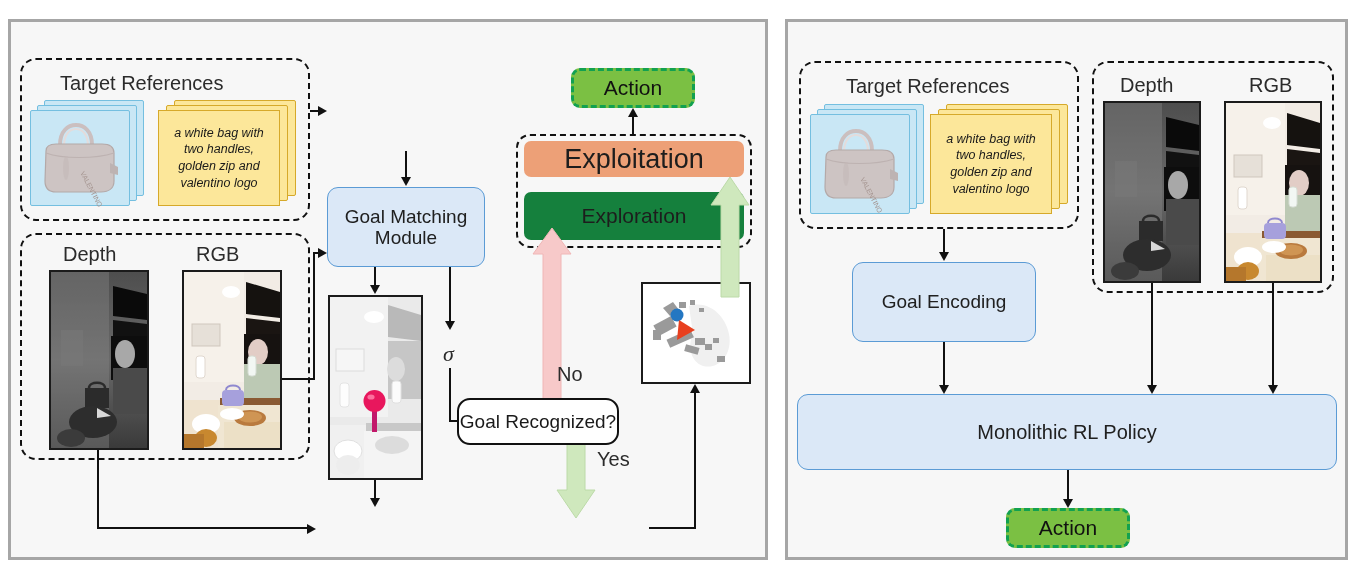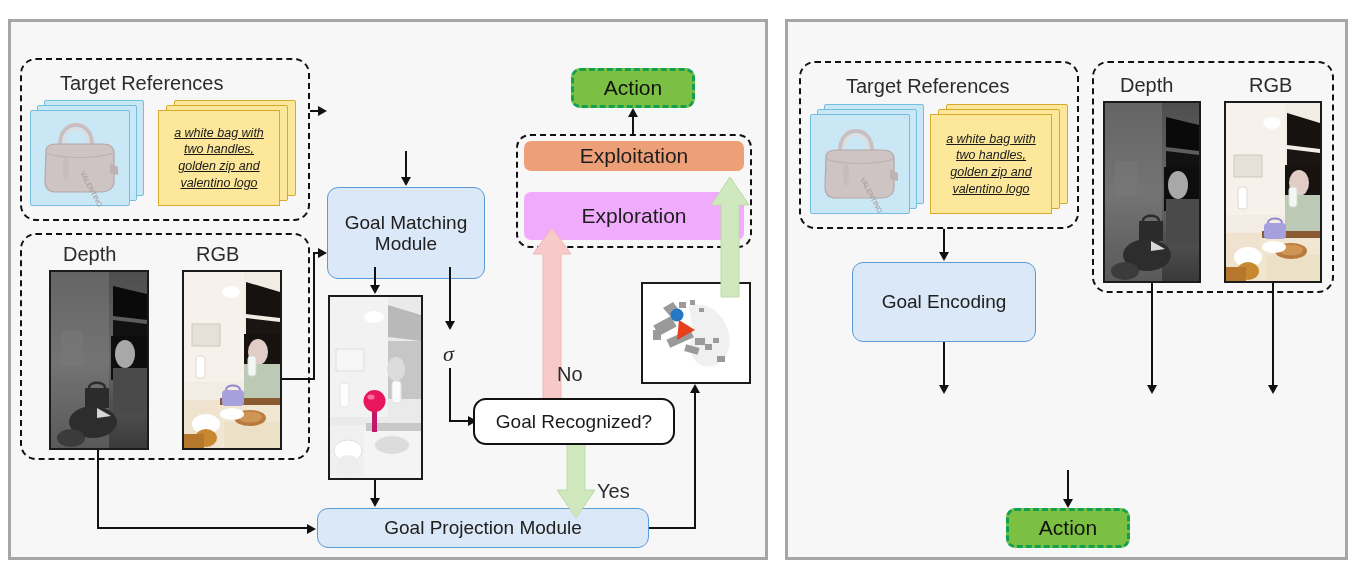--- a/index.html
+++ b/index.html
@@ -25,31 +25,31 @@
             display:flex;align-items:center;justify-content:center;color:#1a1a1a;box-sizing:border-box;z-index:12;}
 
   
   .action{position:absolute;background:#7bc043;border:3px dashed #12a150;border-radius:9px;
           display:flex;align-items:center;justify-content:center;color:#111;box-sizing:border-box;}
 
   
   .bar{position:absolute;display:flex;align-items:center;justify-content:center;border-radius:7px;
        color:#1d1d1d;box-sizing:border-box;}
   .bar.exploit{background:#eda077;}
-  .bar.explore{background:#f0abfc;}
+  .bar.explore{background:#15803d;}
 
   
   .imgframe{position:absolute;border:2.6px solid #1b1b1b;box-sizing:border-box;overflow:hidden;background:#000;}
   .imgframe.thin{border-width:2.2px;}
 
   
   .stack{position:absolute;}
   .stack .sh{position:absolute;box-sizing:border-box;border-radius:2px;}
   .cardtext{position:absolute;box-sizing:border-box;display:flex;align-items:center;justify-content:center;
-            text-align:center;font-style:italic;color:#1a1a1a;line-height:1.34;padding:3px 5px;text-decoration:underline;}
+            text-align:center;font-style:italic;color:#1a1a1a;line-height:1.34;padding:3px 5px;}
 
   
   .ln{position:absolute;background:#111;}
   .ah{position:absolute;width:0;height:0;}
   .ah.down{border-left:5.5px solid transparent;border-right:5.5px solid transparent;border-top:9px solid #111;}
   .ah.up{border-left:5.5px solid transparent;border-right:5.5px solid transparent;border-bottom:9px solid #111;}
   .ah.right{border-top:5.5px solid transparent;border-bottom:5.5px solid transparent;border-left:9px solid #111;}
 
   .fatarrow{position:absolute;}
 
@@ -140,23 +140,22 @@
       <rect x="38" y="118" width="22" height="16" rx="4" fill="#a6a0dc"></rect>
       <path d="M42 118 c0-6 14-6 14 0" fill="none" stroke="#8f88cf" stroke-width="2"></path>
       <ellipse cx="48" cy="142" rx="12" ry="6" fill="#ffffff"></ellipse>
       <ellipse cx="22" cy="152" rx="14" ry="10" fill="#ffffff"></ellipse>
       <ellipse cx="22" cy="166" rx="11" ry="9" fill="#c8882f"></ellipse>
       <rect x="0" y="162" width="20" height="14" fill="#b5772c"></rect>
     </svg>
   </div>
 
 
-  <div class="mod" style="left:327px;top:187px;width:158px;height:92px;font-size:19px;padding:0 0;">Goal Matching Module</div>
-
-  <div class="mod" style="left:317px;top:508px;width:332px;height:40px;font-size:19px;">Goal Projection Module</div>
+  <div class="mod" style="left:327px;top:187px;width:158px;height:80px;font-size:19px;padding:0 0;">Goal Matching Module</div>
+
 
   <div class="imgframe" style="left:328px;top:295px;width:95px;height:185px;background:#e6e6e6;">
     <svg width="91" height="181" viewBox="0 0 91 181">
       <rect width="91" height="181" fill="#eaeaea"></rect>
       <rect x="0" y="0" width="58" height="120" fill="#f2f2f2"></rect>
       <polygon points="58,8 91,18 91,44 58,40" fill="#b9b9b9"></polygon>
       <rect x="58" y="44" width="33" height="58" fill="#c6c6c6"></rect>
       <ellipse cx="44" cy="20" rx="10" ry="6" fill="#ffffff"></ellipse>
       <rect x="6" y="52" width="28" height="22" fill="#f6f6f6" stroke="#dcdcdc"></rect>
       <rect x="10" y="86" width="9" height="24" rx="3" fill="#fdfdfd" stroke="#e4e4e4"></rect>
@@ -169,26 +168,26 @@
       <ellipse cx="18" cy="154" rx="14" ry="11" fill="#ffffff" stroke="#e0e0e0"></ellipse>
       <ellipse cx="18" cy="168" rx="12" ry="10" fill="#ededed"></ellipse>
       <rect x="42" y="111" width="5" height="24" fill="#c2186a"></rect>
       <circle cx="44.5" cy="104" r="11" fill="#e8175d"></circle>
       <ellipse cx="41" cy="100" rx="3.6" ry="2.6" fill="#ff7fa8" opacity="0.85"></ellipse>
     </svg>
   </div>
 
   <div class="lbl" style="left:443px;top:341px;font-size:22px;font-style:italic;font-family:'Liberation Serif',serif;">σ</div>
 
-  <div class="decision" style="left:473px;top:398px;width:202px;height:47px;font-size:19px;">Goal Recognized?</div>
+  <div class="decision" style="left:457px;top:398px;width:162px;height:47px;font-size:19px;">Goal Recognized?</div>
   <div class="lbl" style="left:557px;top:363px;font-size:20px;z-index:13;">No</div>
-  <div class="lbl" style="left:597px;top:448px;font-size:20px;z-index:13;margin-top:32px;">Yes</div>
+  <div class="lbl" style="left:597px;top:448px;font-size:20px;z-index:13;">Yes</div>
 
   <div class="dashbox tight" style="left:516px;top:134px;width:236px;height:114px;"></div>
-  <div class="bar exploit" style="left:524px;top:141px;width:220px;height:30px;font-size:21px;">Exploitation</div>
+  <div class="bar exploit" style="left:524px;top:141px;width:220px;height:36px;font-size:27px;">Exploitation</div>
   <div class="bar explore" style="left:524px;top:192px;width:220px;height:48px;font-size:21px;">Exploration</div>
 
   <div class="action" style="left:571px;top:68px;width:124px;height:40px;font-size:21px;">Action</div>
 
   <div class="imgframe thin" style="left:641px;top:282px;width:110px;height:102px;background:#fff;">
     <svg width="106" height="98" viewBox="0 0 106 98">
       <rect width="106" height="98" fill="#ffffff"></rect>
       <path d="M46 22 C64 16, 82 30, 86 50 C90 70, 76 86, 60 82 C48 78, 44 62, 50 50 Z" fill="#f0f0f0"></path>
       <g fill="#9a9a9a">
         <path d="M20 24 l10 -6 l6 8 l-9 6 z"></path>
@@ -343,20 +342,21 @@
       <path d="M42 120 c0-6 14-6 14 0" fill="none" stroke="#8f88cf" stroke-width="2"></path>
       <ellipse cx="48" cy="144" rx="12" ry="6" fill="#ffffff"></ellipse>
       <ellipse cx="22" cy="154" rx="14" ry="10" fill="#ffffff"></ellipse>
       <ellipse cx="22" cy="168" rx="11" ry="9" fill="#c8882f"></ellipse>
       <rect x="0" y="164" width="20" height="14" fill="#b5772c"></rect>
     </svg>
   </div>
 
   <div class="mod" style="left:852px;top:262px;width:184px;height:80px;font-size:19px;">Goal Encoding</div>
 
+  <div class="mod" style="left:797px;top:394px;width:540px;height:76px;font-size:20px;">Monolithic RL Policy</div>
 
   <div class="action" style="left:1006px;top:508px;width:124px;height:40px;font-size:21px;">Action</div>
 
   <div class="ln" style="left:943px;top:229px;width:2.4px;height:24px;"></div>
   <div class="ah down" style="left:938.6px;top:252px;"></div>
 
   <div class="ln" style="left:943px;top:342px;width:2.4px;height:44px;"></div>
   <div class="ah down" style="left:938.6px;top:385px;"></div>
 
   <div class="ln" style="left:1151px;top:283px;width:2.4px;height:103px;"></div>

